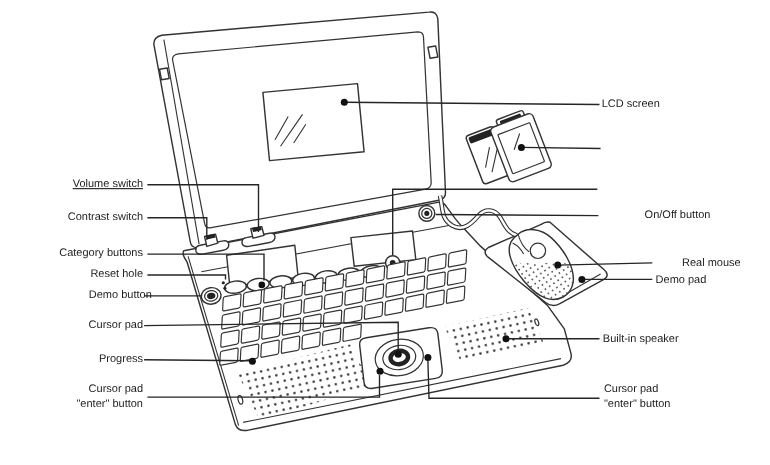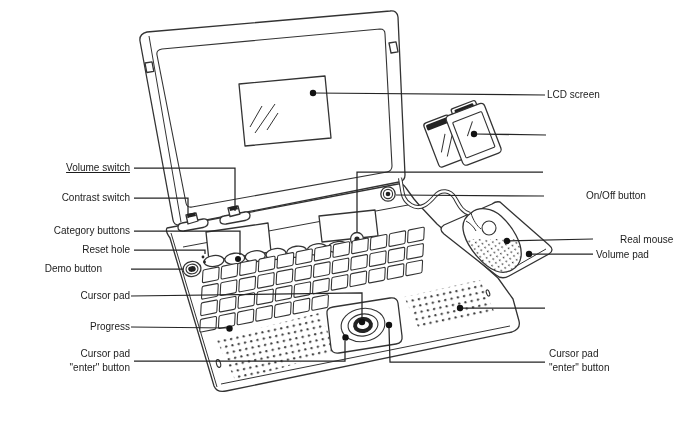--- a/index.html
+++ b/index.html
@@ -230,26 +230,27 @@
     <circle class="dot" cx="229.5" cy="328.5" r="3.2"></circle>
     <path class="lead" d="M 134,361 L 345,361 L 345,341"></path>
     <circle class="dot" cx="345.5" cy="337.5" r="3.2"></circle>
   </g>
 </svg>
 
   <div class="lbl r" style="right:570px; top:161px;text-decoration:underline;">Volume switch</div>
   <div class="lbl r" style="right:570px; top:224px;">Category buttons</div>
   <div class="lbl r" style="right:570px; top:191px;">Contrast switch</div>
   <div class="lbl r" style="right:570px; top:243px;">Reset hole</div>
-  <div class="lbl r" style="right:598px; top:262px;margin-left:35px;">Demo button</div>
+  <div class="lbl r" style="right:562px; top:262px;margin-left:35px;">Demo button</div>
   <div class="lbl r" style="right:570px; top:289px;">Cursor pad</div>
   <div class="lbl r" style="right:570px; top:320px;">Progress</div>
   <div class="lbl r" style="right:570px; top:347px;">Cursor pad
 "enter" button</div>
 
   <div class="lbl" style="left:547px; top:88px;">LCD screen</div>
   <div class="lbl" style="left:547px; top:189px;margin-left:39px;">On/Off button</div>
   <div class="lbl" style="left:620px; top:233px;">Real mouse</div>
-  <div class="lbl" style="left:596px; top:248px;">Volume pad</div>
+  <div class="lbl" style="left:596px; top:248px;">Demo pad</div>
+  <div class="lbl" style="left:548px; top:302px;">Built-in speaker</div>
   <div class="lbl" style="left:549px; top:347px;">Cursor pad
 "enter" button</div>
 
 </div>
 
 </body></html>

